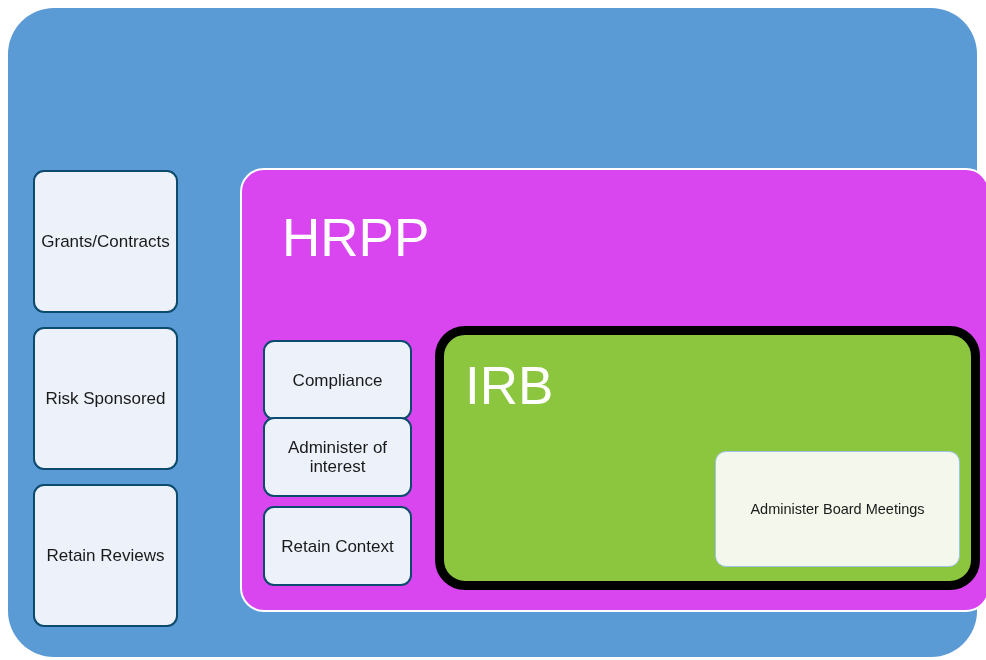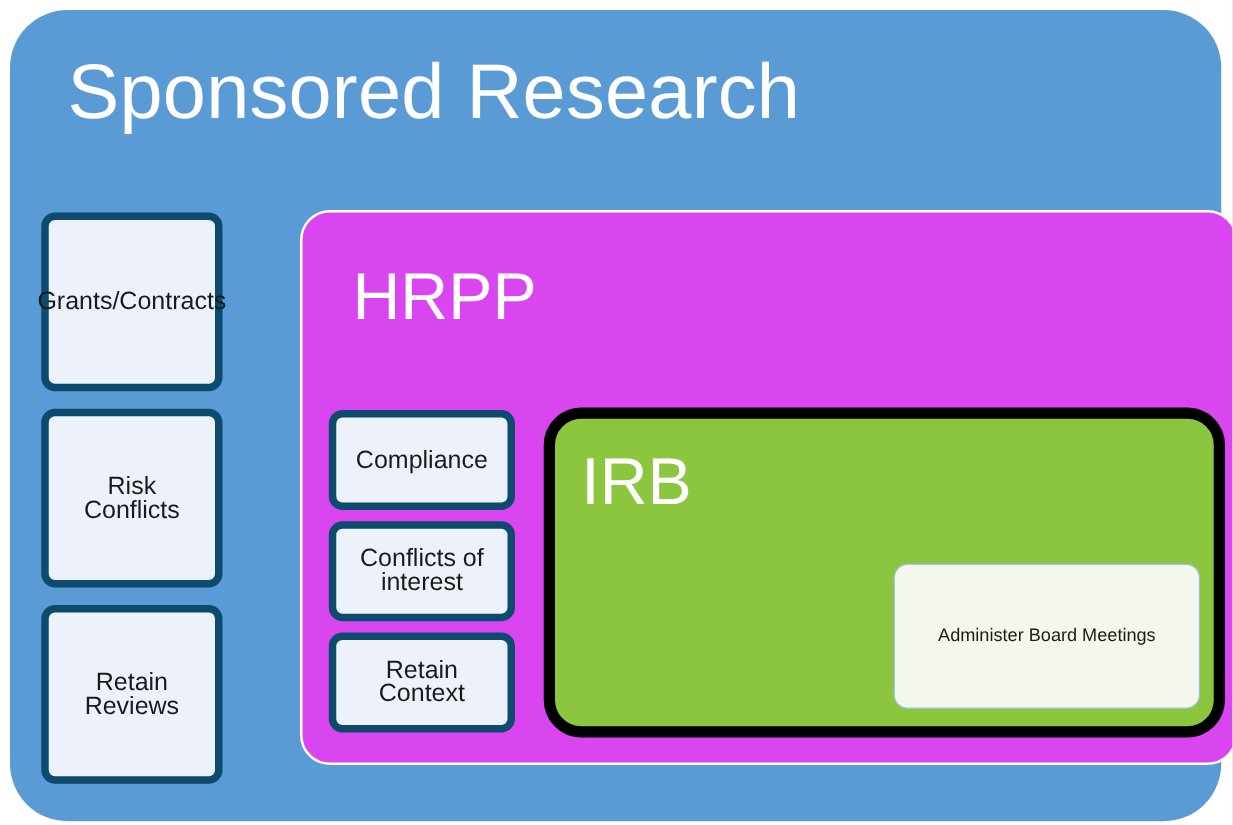--- a/index.html
+++ b/index.html
@@ -42,29 +42,29 @@
     color: #ffffff;
     font-weight: normal;
     letter-spacing: 0.2px;
     white-space: nowrap;
   }
 
   
   .node-box {
     position: absolute;
     background: #EDF2FA;
-    border: 6px solid #0c4a6e;
+    border: 2px solid #0c4a6e;
     border-radius: 11px;
     box-sizing: border-box;
     display: flex;
     align-items: center;
     justify-content: center;
     text-align: center;
     color: #1a1a1a;
-    font-size: 20px;
+    font-size: 17px;
     line-height: 19px;
     padding: 6px 8px;
   }
 
   
   .left-col {
     position: absolute;
     left: 25px;
     top: 162px;
     width: 145px;
@@ -110,21 +110,21 @@
     left: 21px;
     top: 158px;
     width: 149px;
     height: 258px;
   }
   .mid-col .node-box {
     left: 0;
     width: 149px;
     height: 80px;
   }
-  .mid-col .node-box.m0 { top: 0px; }
+  .mid-col .node-box.m0 { top: 12px; }
   .mid-col .node-box.m1 { top: 89px; }
   .mid-col .node-box.m2 { top: 178px; }
 
   
   .irb-panel {
     position: absolute;
     left: 193px;
     top: 156px;
     width: 545px;
     height: 264px;
@@ -167,44 +167,43 @@
   .irb-inner.i0 { left: 10px;  width: 253px; }
   .irb-inner.i1 { left: 271px; width: 245px; }
 </style>
 </head>
 <body>
 
 <div id="canvas">
 
   <div class="outer-container">
 
-    <div class="outer-title">Sponsored Research</div>
 
     <div class="left-col">
       <div class="node-box b0">
         <span>Grants/Contracts</span>
       </div>
       <div class="node-box b1">
-        <span>Risk Conflicts</span>
+        <span>Risk Sponsored</span>
       </div>
       <div class="node-box b2">
         <span>Retain Reviews</span>
       </div>
     </div>
 
     <div class="hrpp-panel">
 
       <div class="hrpp-title">HRPP</div>
 
       <div class="mid-col">
         <div class="node-box m0">
           <span>Compliance</span>
         </div>
         <div class="node-box m1">
-          <span>Conflicts of interest</span>
+          <span>Administer of interest</span>
         </div>
         <div class="node-box m2">
           <span>Retain Context</span>
         </div>
       </div>
 
       <div class="irb-panel">
 
         <div class="irb-title">IRB</div>
 

